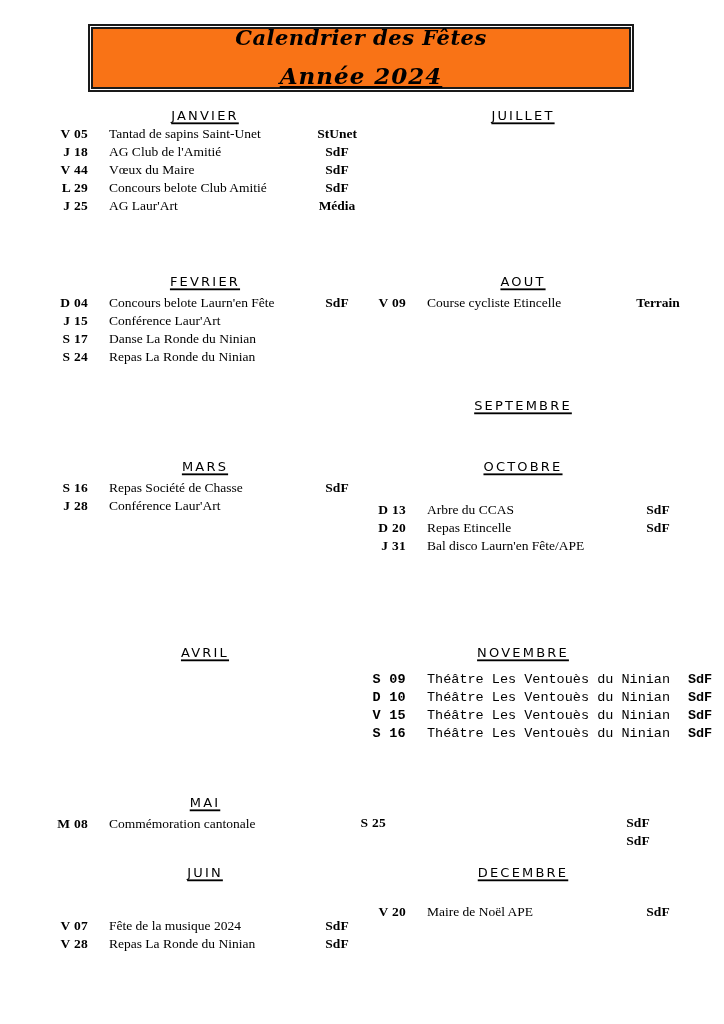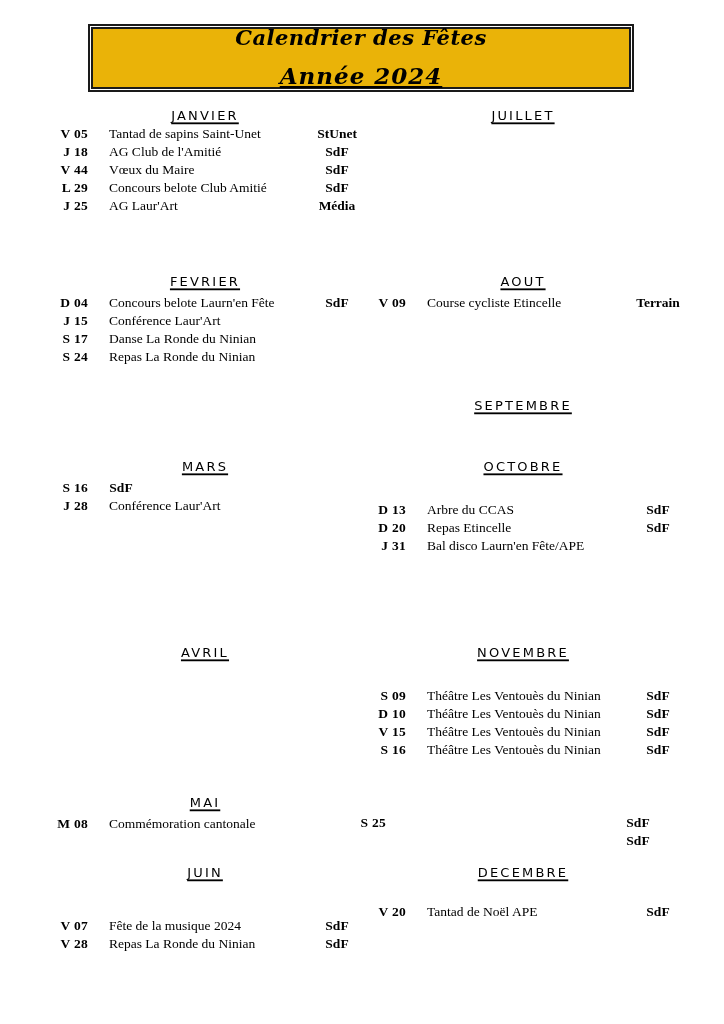--- a/index.html
+++ b/index.html
@@ -19,21 +19,21 @@
   
   .title-box {
     position: absolute;
     left: 88px;
     top: 24px;
     width: 546px;
     height: 68px;
     border: 2px solid #1a1a1a;
     box-shadow: 0 0 0 1px #ffffff inset, 0 0 0 3px #1a1a1a inset;
     box-sizing: border-box;
-    background: #eab308;
+    background: #f97316;
     display: flex;
     flex-direction: column;
     align-items: center;
     justify-content: center;
   }
   .title-line1 {
     font-family: "DejaVu Serif", serif;
     font-style: italic;
     font-weight: 700;
     font-size: 21px;
@@ -170,20 +170,21 @@
         <span class="ev-venue"></span>
       </div>
     </div>
 </div>
 
 <div class="month col-left" style="left:40px; top:459px;">
   <div class="month-heading">MARS</div>
   <div class="events" style="margin-top:6px;">
       <div class="ev-row">
         <span class="ev-date">S 16</span>
+        <span class="ev-name">Repas Société de Chasse</span>
         <span class="ev-venue">SdF</span>
       </div>
       <div class="ev-row">
         <span class="ev-date">J 28</span>
         <span class="ev-name">Conférence Laur'Art</span>
         <span class="ev-venue"></span>
       </div>
     </div>
 </div>
 
@@ -256,21 +257,21 @@
       <div class="ev-row">
         <span class="ev-date">J 31</span>
         <span class="ev-name">Bal disco Laurn'en Fête/APE</span>
         <span class="ev-venue"></span>
       </div>
     </div>
 </div>
 
 <div class="month col-right" style="left:358px; top:645px;">
   <div class="month-heading">NOVEMBRE</div>
-  <div class="events" style="margin-top:28px;">
+  <div class="events" style="margin-top:12px;font-family:Liberation Mono, monospace;">
       <div class="ev-row">
         <span class="ev-date">S 09</span>
         <span class="ev-name">Théâtre Les Ventouès du Ninian</span>
         <span class="ev-venue">SdF</span>
       </div>
       <div class="ev-row">
         <span class="ev-date">D 10</span>
         <span class="ev-name">Théâtre Les Ventouès du Ninian</span>
         <span class="ev-venue">SdF</span>
       </div>
@@ -300,17 +301,17 @@
         <span class="ev-venue">SdF</span>
       </div>
     </div>
 </div>
 
 <div class="month col-right" style="left:358px; top:865px;">
   <div class="month-heading">DECEMBRE</div>
   <div class="events" style="margin-top:24px;">
       <div class="ev-row">
         <span class="ev-date">V 20</span>
-        <span class="ev-name">Tantad de Noël APE</span>
+        <span class="ev-name">Maire de Noël APE</span>
         <span class="ev-venue">SdF</span>
       </div>
     </div>
 </div>
 
 </body></html>

